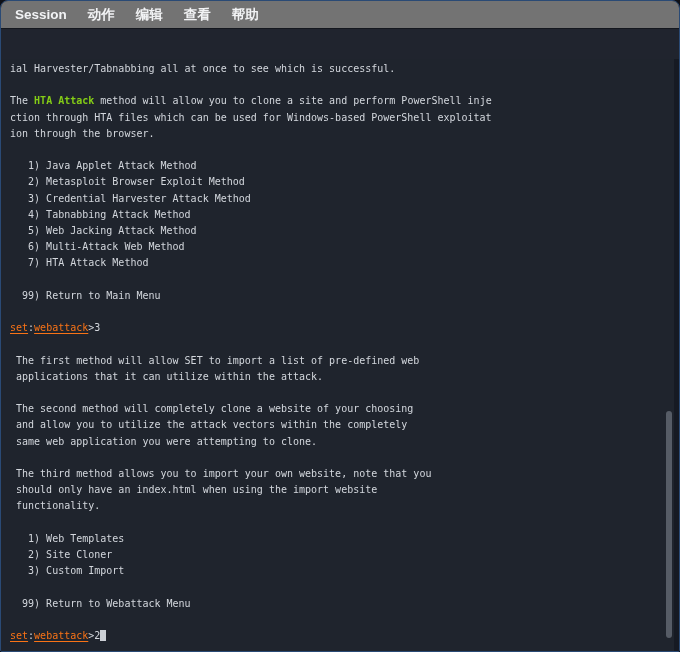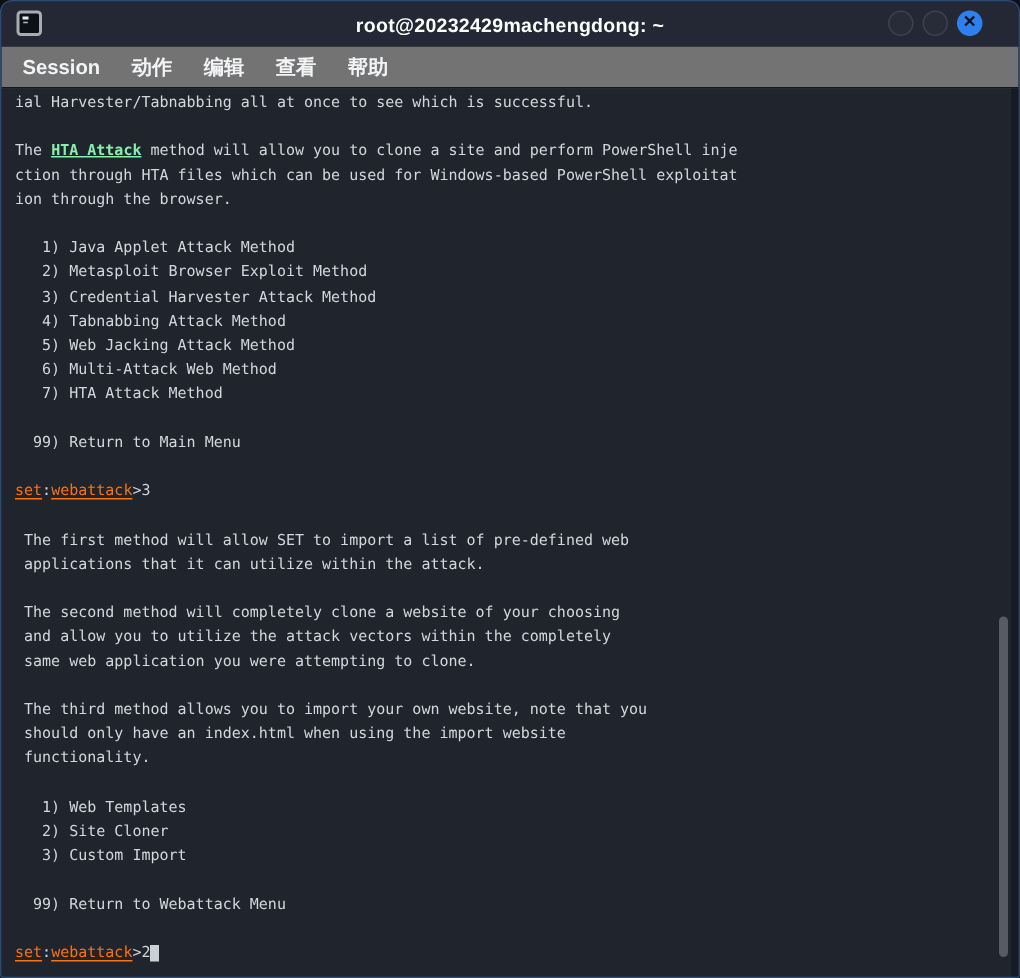--- a/index.html
+++ b/index.html
@@ -66,50 +66,39 @@
     position:absolute;left:0;right:0;top:58px;bottom:0;
     background:#1f242d;
     padding:2px 0 0 9px;
     font-family:"DejaVu Sans Mono", monospace;
     font-size:10px;line-height:16.2px;
     color:#d3d7dd;
     white-space:pre;
     overflow:hidden;
   }
   .tline{min-height:16.2px;}
-  .seg-b{font-weight:bold;color:#86efac;text-decoration:underline;}
+  .seg-b{font-weight:bold;color:#84cc16;}
   .seg-link{color:#f97316;text-decoration:underline;text-underline-offset:2px;}
   .seg-cursor{background:#ccd0d6;color:#ccd0d6;}
   
   .scroll-track{
     position:absolute;top:58px;bottom:0;right:0;width:5px;
     background:#161a23;
   }
   .scroll-thumb{
     position:absolute;right:7px;top:410px;
     width:6px;height:227px;border-radius:3px;
     background:#565c66;
   }
 </style>
 </head>
 <body>
 
 <div class="window">
 
-  <div class="titlebar">
-    <span class="app-icon"></span>
-    <span class="title">root@20232429machengdong: ~</span>
-    <span class="controls">
-      <span class="wbtn"></span>
-      <span class="wbtn"></span>
-      <span class="wbtn close">
-          <span>✕</span>
-        </span>
-    </span>
-  </div>
 
   <div class="menubar">
     <span class="menu-item first">Session</span>
     <span class="menu-item">动作</span>
     <span class="menu-item">编辑</span>
     <span class="menu-item">查看</span>
     <span class="menu-item">帮助</span>
   </div>
 
   <div class="terminal" id="term"><div class="tline"><span>ial Harvester/Tabnabbing all at once to see which is successful.</span></div><div class="tline">&nbsp;</div><div class="tline"><span>The </span><span class="seg-b">HTA Attack</span><span> method will allow you to clone a site and perform PowerShell inje</span></div><div class="tline"><span>ction through HTA files which can be used for Windows-based PowerShell exploitat</span></div><div class="tline"><span>ion through the browser.</span></div><div class="tline">&nbsp;</div><div class="tline"><span>   1) Java Applet Attack Method</span></div><div class="tline"><span>   2) Metasploit Browser Exploit Method</span></div><div class="tline"><span>   3) Credential Harvester Attack Method</span></div><div class="tline"><span>   4) Tabnabbing Attack Method</span></div><div class="tline"><span>   5) Web Jacking Attack Method</span></div><div class="tline"><span>   6) Multi-Attack Web Method</span></div><div class="tline"><span>   7) HTA Attack Method</span></div><div class="tline">&nbsp;</div><div class="tline"><span>  99) Return to Main Menu</span></div><div class="tline">&nbsp;</div><div class="tline"><span class="seg-link">set</span><span>:</span><span class="seg-link">webattack</span><span>&gt;3</span></div><div class="tline">&nbsp;</div><div class="tline"><span> The first method will allow SET to import a list of pre-defined web</span></div><div class="tline"><span> applications that it can utilize within the attack.</span></div><div class="tline">&nbsp;</div><div class="tline"><span> The second method will completely clone a website of your choosing</span></div><div class="tline"><span> and allow you to utilize the attack vectors within the completely</span></div><div class="tline"><span> same web application you were attempting to clone.</span></div><div class="tline">&nbsp;</div><div class="tline"><span> The third method allows you to import your own website, note that you</span></div><div class="tline"><span> should only have an index.html when using the import website</span></div><div class="tline"><span> functionality.</span></div><div class="tline">&nbsp;</div><div class="tline"><span>   1) Web Templates</span></div><div class="tline"><span>   2) Site Cloner</span></div><div class="tline"><span>   3) Custom Import</span></div><div class="tline">&nbsp;</div><div class="tline"><span>  99) Return to Webattack Menu</span></div><div class="tline">&nbsp;</div><div class="tline"><span class="seg-link">set</span><span>:</span><span class="seg-link">webattack</span><span>&gt;2</span><span class="seg-cursor"> </span></div></div>

